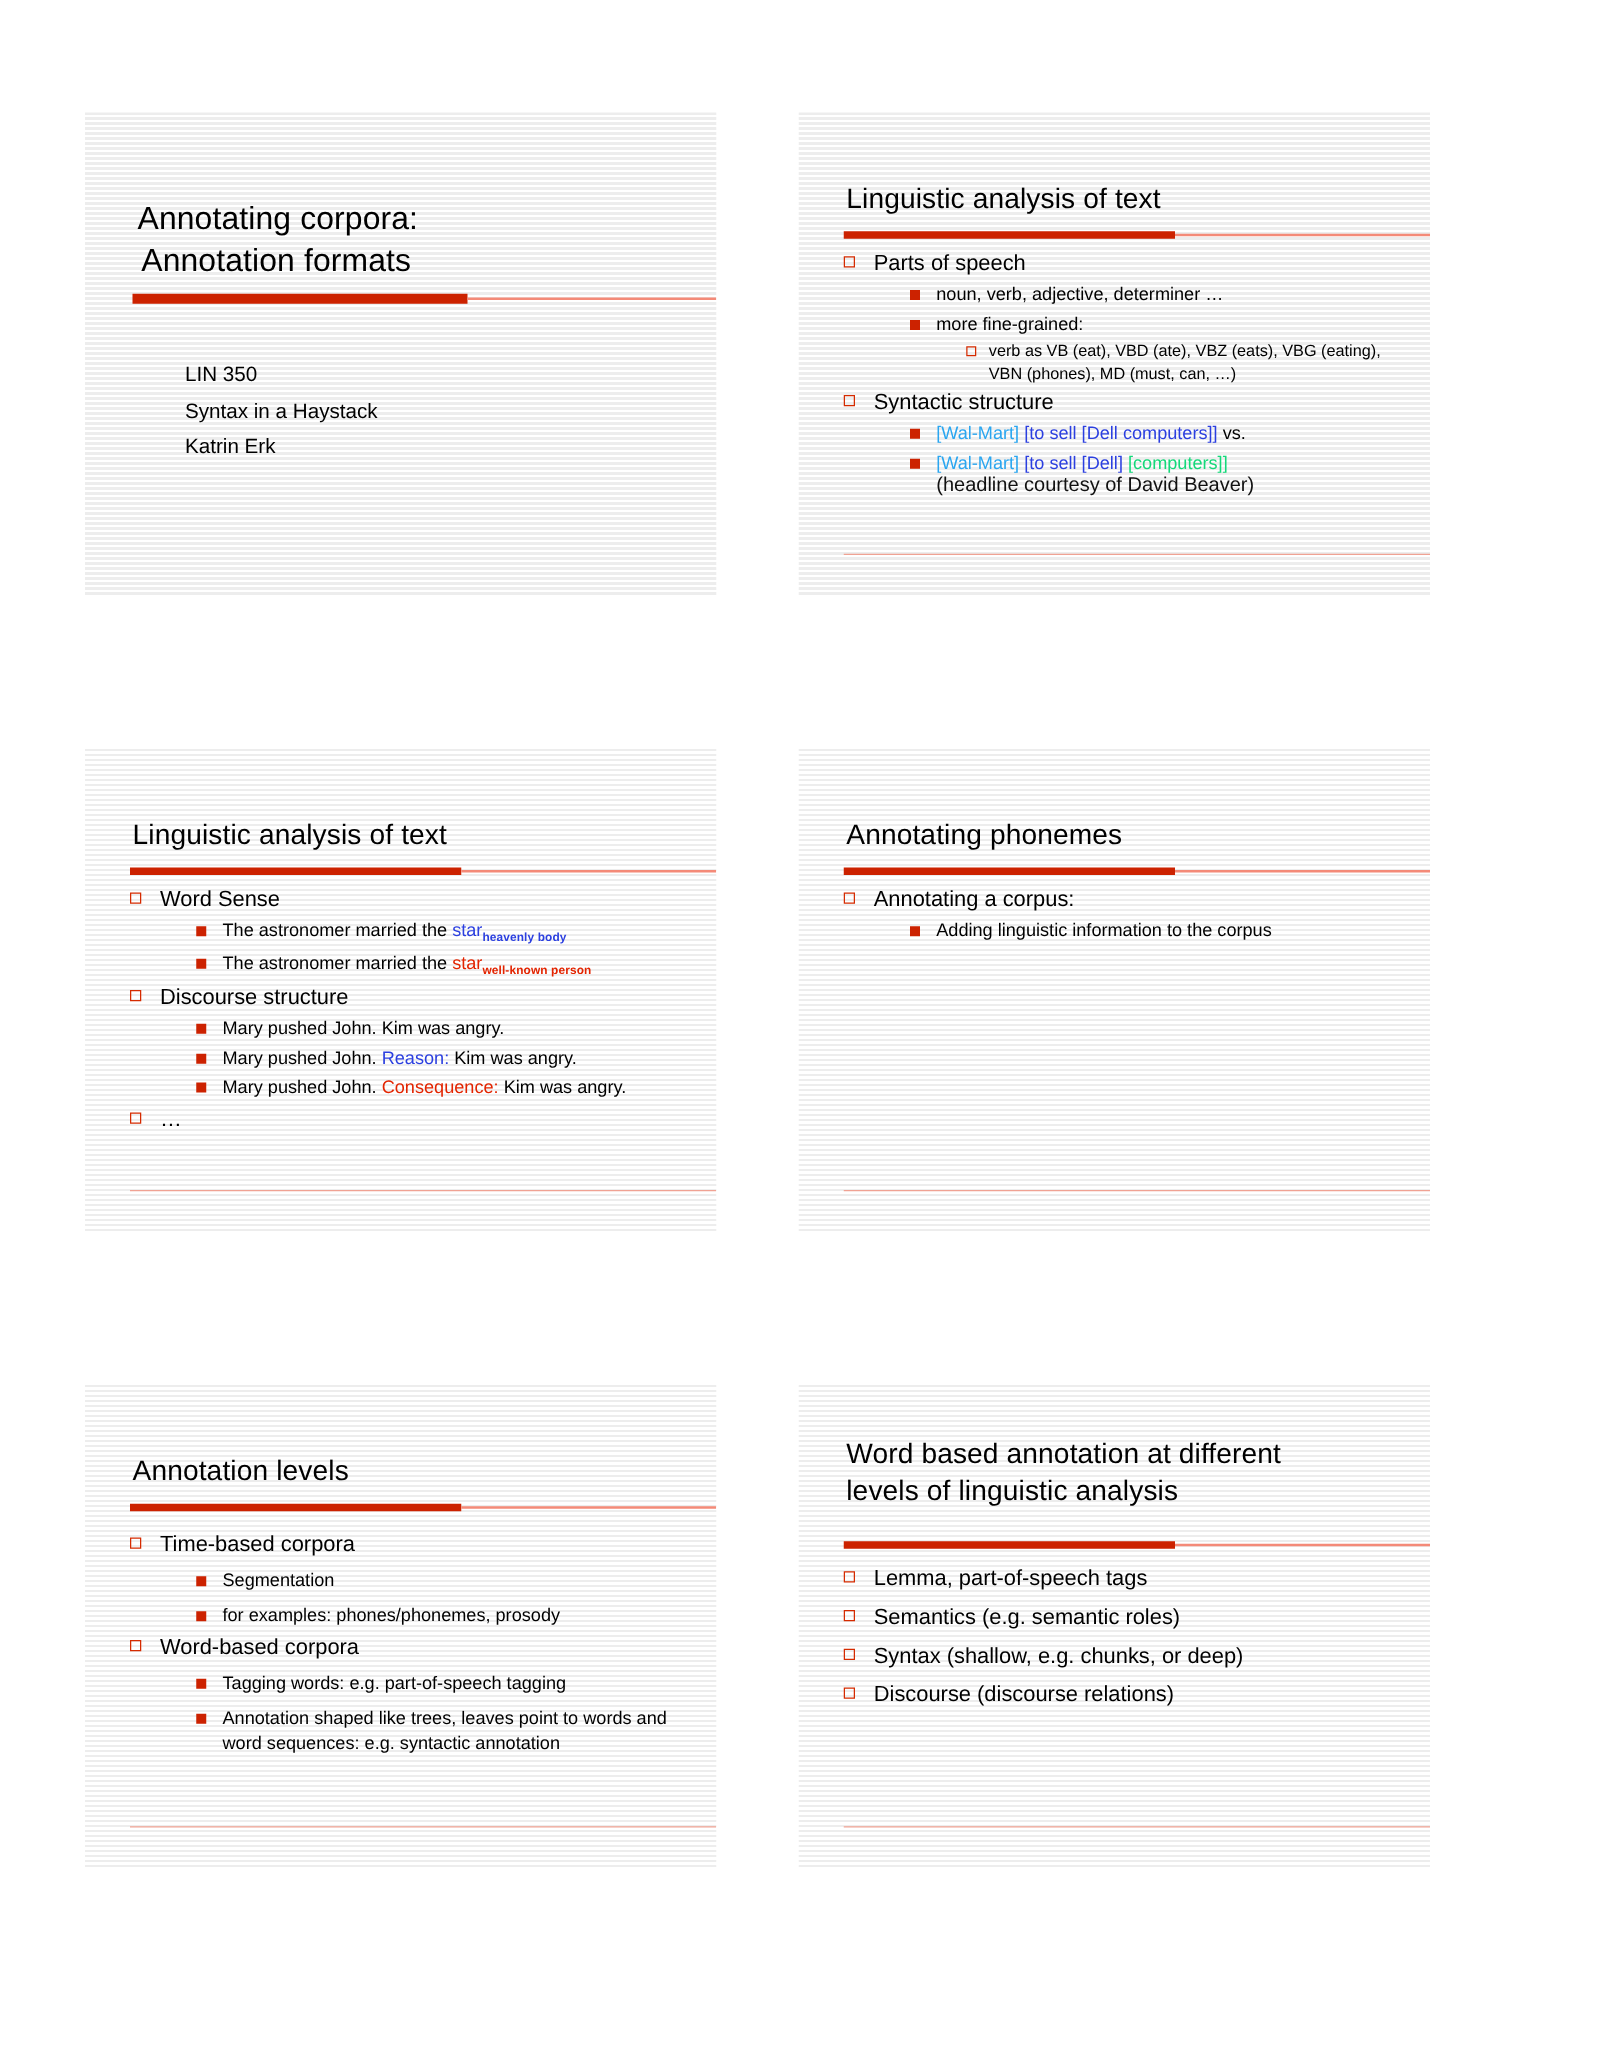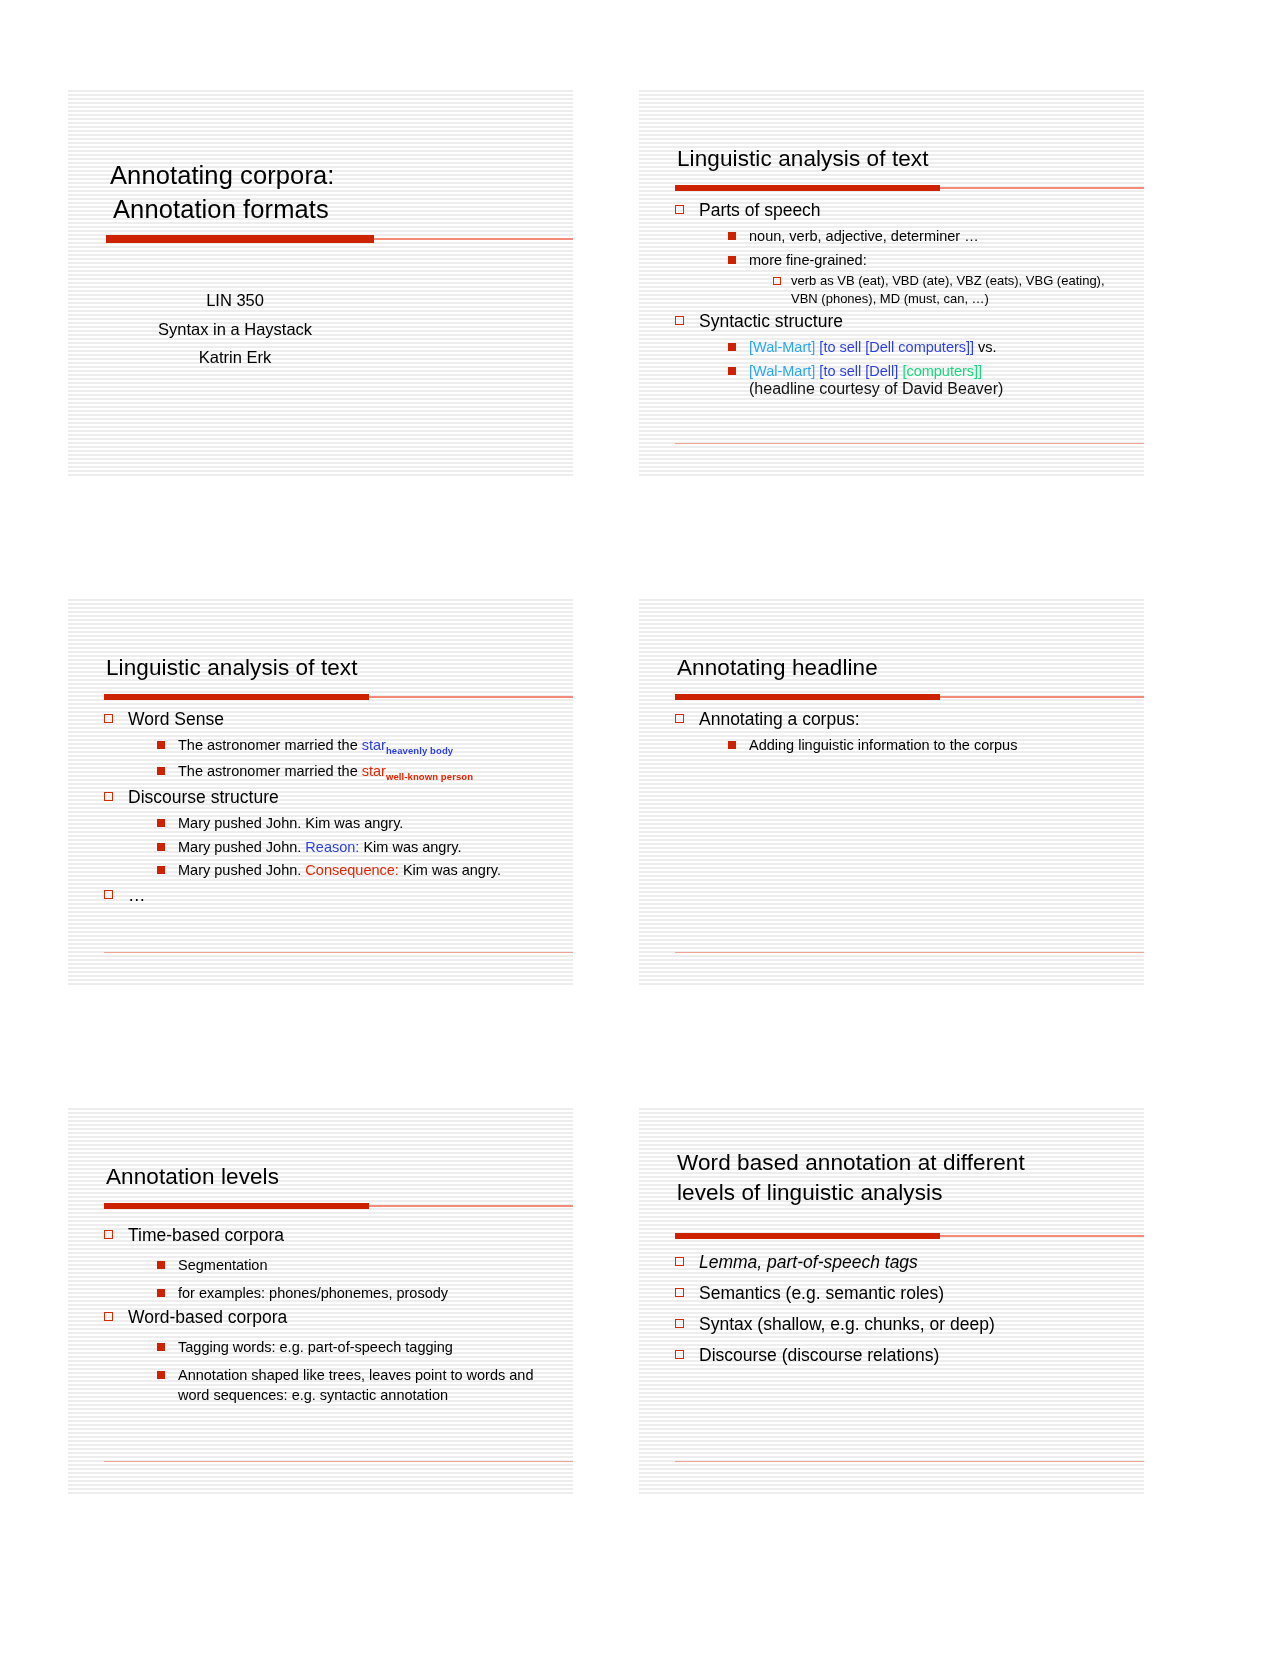--- a/index.html
+++ b/index.html
@@ -44,25 +44,24 @@
     left:42px;top:68px;
     right:24px;
     font-size:25.5px;
     line-height:34px;
     color:#000000;
     letter-spacing:0.1px;
   }
   .title-slide .big-title .l2{display:block;padding-left:3px;}
   .title-slide .subblock{
     position:absolute;
-    left:90px;top:196px;
+    left:80px;top:196px;
     font-size:16.5px;
     line-height:28.5px;
     color:#000000;
-    text-align:center;
   }
   
   .c-slide .s-title{
     position:absolute;
     left:38px;
     right:14px;
     top:54px;
     font-size:22.5px;
     line-height:30px;
     color:#000000;
@@ -292,21 +291,21 @@
               <span>…</span>
             </li>
           </ul>
         </div>
         <div class="bot-rule"></div>
       </div>
     </div>
 
     <div class="slide c-slide">
       <div class="slide-inner">
-        <div class="s-title">Annotating headline</div>
+        <div class="s-title">Annotating phonemes</div>
         <div class="accent-wrap">
           <div class="accent-bar"></div>
           <div class="accent-line"></div>
         </div>
         <div class="body">
           <ul class="lvl">
             <li class="b b1">
               <span class="bp"></span>
               <span>Annotating a corpus:</span>
               <ul class="lvl2">
@@ -370,21 +369,21 @@
         <div class="s-title two-line">
           <span>Word based annotation at different</span>
           <span style="display:block;">levels of linguistic analysis</span>
         </div>
         <div class="accent-wrap lower">
           <div class="accent-bar"></div>
           <div class="accent-line"></div>
         </div>
         <div class="body lower">
           <ul class="lvl">
-            <li class="b b1" style="margin-top:6px;font-style:italic;">
+            <li class="b b1" style="margin-top:6px;">
               <span class="bp"></span>
               <span>Lemma, part-of-speech tags</span>
             </li>
             <li class="b b1" style="margin-top:6px;">
               <span class="bp"></span>
               <span>Semantics (e.g. semantic roles)</span>
             </li>
             <li class="b b1" style="margin-top:6px;">
               <span class="bp"></span>
               <span>Syntax (shallow, e.g. chunks, or deep)</span>

